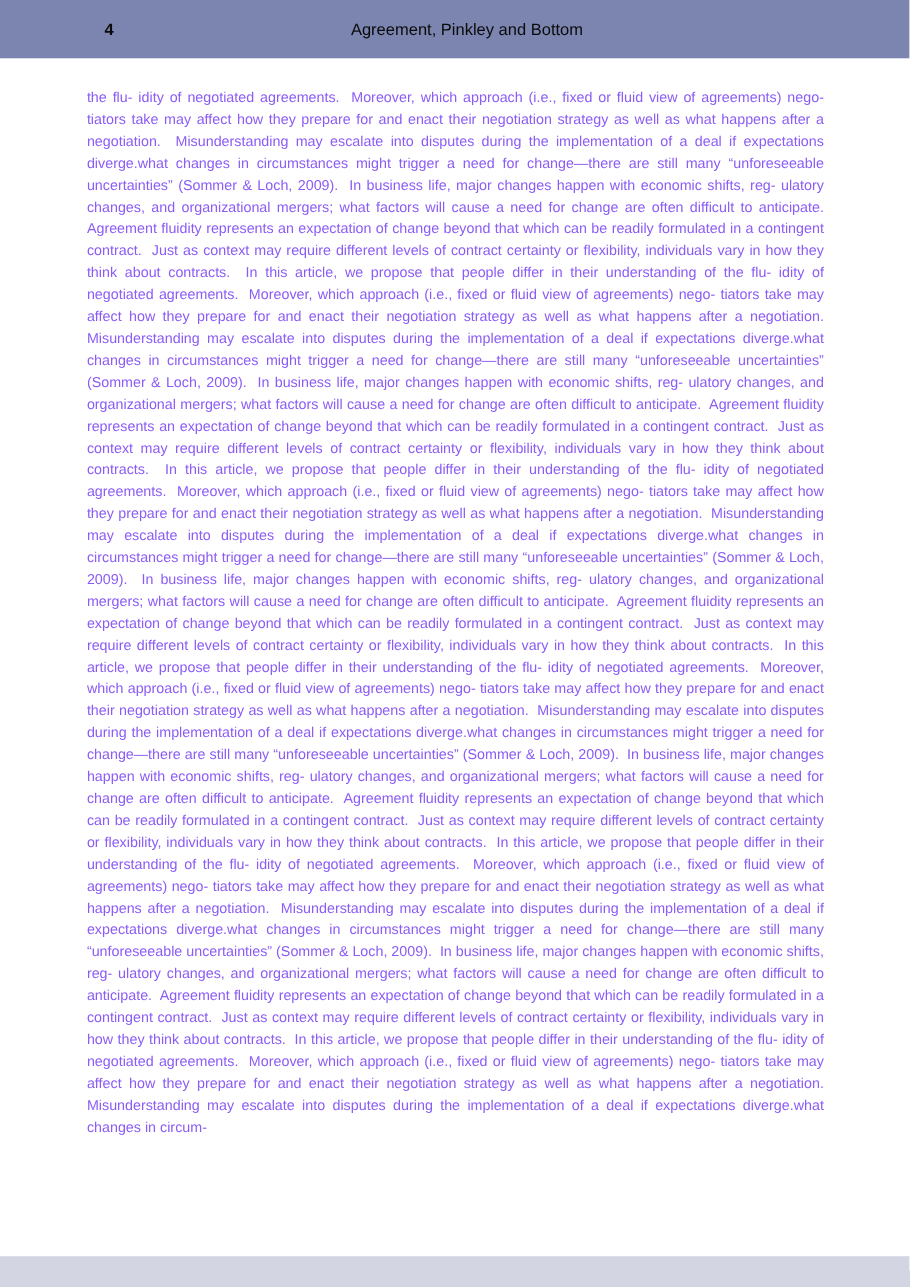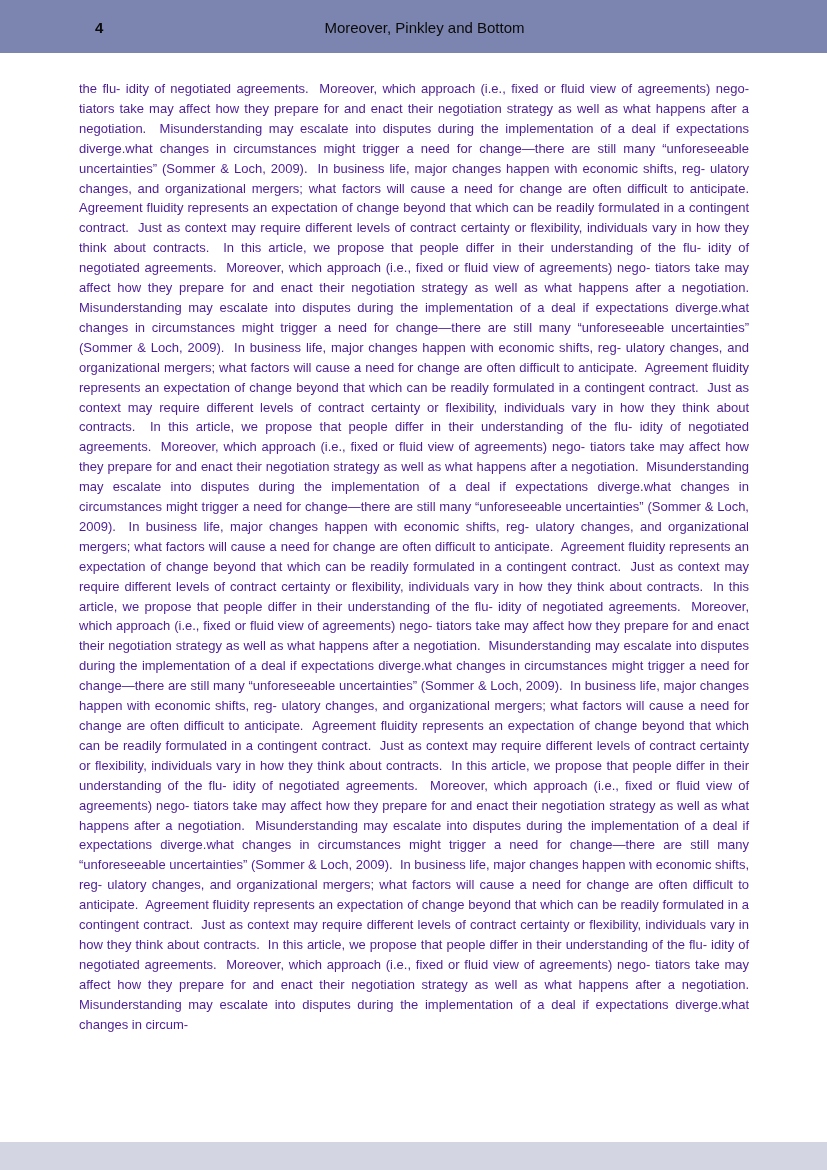--- a/index.html
+++ b/index.html
@@ -44,39 +44,39 @@
     white-space: nowrap;
   }
   .body-text {
     position: absolute;
     left: 79px;
     top: 79px;
     width: 670px;
     font-size: 13px;
     line-height: 19.9px;
     text-align: justify;
-    color: #4c1d95;
+    color: #8b5cf6;
     white-space: pre-wrap;
   }
   .footer-strip {
     position: absolute;
     left: 0;
     bottom: 0;
     width: 827px;
     height: 28px;
     background: #d3d6e2;
   }
 </style>
 </head>
 <body>
 
 <div class="page">
 
   <div class="page-header">
     <span class="page-number">4</span>
-    <span class="running-head">Moreover, Pinkley and Bottom</span>
+    <span class="running-head">Agreement, Pinkley and Bottom</span>
   </div>
 
   <div class="body-text">the flu- idity of negotiated agreements.  Moreover, which approach (i.e., fixed or fluid view of agreements) nego- tiators take may affect how they prepare for and enact their negotiation strategy as well as what happens after a negotiation.  Misunderstanding may escalate into disputes during the implementation of a deal if expectations diverge.what changes in circumstances might trigger a need for change—there are still many “unforeseeable uncertainties” (Sommer &amp; Loch, 2009).  In business life, major changes happen with economic shifts, reg- ulatory changes, and organizational mergers; what factors will cause a need for change are often difficult to anticipate.  Agreement fluidity represents an expectation of change beyond that which can be readily formulated in a contingent contract.  Just as context may require different levels of contract certainty or flexibility, individuals vary in how they think about contracts.  In this article, we propose that people differ in their understanding of the flu- idity of negotiated agreements.  Moreover, which approach (i.e., fixed or fluid view of agreements) nego- tiators take may affect how they prepare for and enact their negotiation strategy as well as what happens after a negotiation.  Misunderstanding may escalate into disputes during the implementation of a deal if expectations diverge.what changes in circumstances might trigger a need for change—there are still many “unforeseeable uncertainties” (Sommer &amp; Loch, 2009).  In business life, major changes happen with economic shifts, reg- ulatory changes, and organizational mergers; what factors will cause a need for change are often difficult to anticipate.  Agreement fluidity represents an expectation of change beyond that which can be readily formulated in a contingent contract.  Just as context may require different levels of contract certainty or flexibility, individuals vary in how they think about contracts.  In this article, we propose that people differ in their understanding of the flu- idity of negotiated agreements.  Moreover, which approach (i.e., fixed or fluid view of agreements) nego- tiators take may affect how they prepare for and enact their negotiation strategy as well as what happens after a negotiation.  Misunderstanding may escalate into disputes during the implementation of a deal if expectations diverge.what changes in circumstances might trigger a need for change—there are still many “unforeseeable uncertainties” (Sommer &amp; Loch, 2009).  In business life, major changes happen with economic shifts, reg- ulatory changes, and organizational mergers; what factors will cause a need for change are often difficult to anticipate.  Agreement fluidity represents an expectation of change beyond that which can be readily formulated in a contingent contract.  Just as context may require different levels of contract certainty or flexibility, individuals vary in how they think about contracts.  In this article, we propose that people differ in their understanding of the flu- idity of negotiated agreements.  Moreover, which approach (i.e., fixed or fluid view of agreements) nego- tiators take may affect how they prepare for and enact their negotiation strategy as well as what happens after a negotiation.  Misunderstanding may escalate into disputes during the implementation of a deal if expectations diverge.what changes in circumstances might trigger a need for change—there are still many “unforeseeable uncertainties” (Sommer &amp; Loch, 2009).  In business life, major changes happen with economic shifts, reg- ulatory changes, and organizational mergers; what factors will cause a need for change are often difficult to anticipate.  Agreement fluidity represents an expectation of change beyond that which can be readily formulated in a contingent contract.  Just as context may require different levels of contract certainty or flexibility, individuals vary in how they think about contracts.  In this article, we propose that people differ in their understanding of the flu- idity of negotiated agreements.  Moreover, which approach (i.e., fixed or fluid view of agreements) nego- tiators take may affect how they prepare for and enact their negotiation strategy as well as what happens after a negotiation.  Misunderstanding may escalate into disputes during the implementation of a deal if expectations diverge.what changes in circumstances might trigger a need for change—there are still many “unforeseeable uncertainties” (Sommer &amp; Loch, 2009).  In business life, major changes happen with economic shifts, reg- ulatory changes, and organizational mergers; what factors will cause a need for change are often difficult to anticipate.  Agreement fluidity represents an expectation of change beyond that which can be readily formulated in a contingent contract.  Just as context may require different levels of contract certainty or flexibility, individuals vary in how they think about contracts.  In this article, we propose that people differ in their understanding of the flu- idity of negotiated agreements.  Moreover, which approach (i.e., fixed or fluid view of agreements) nego- tiators take may affect how they prepare for and enact their negotiation strategy as well as what happens after a negotiation.  Misunderstanding may escalate into disputes during the implementation of a deal if expectations diverge.what changes in circum-</div>
 
   <div class="footer-strip"></div>
 
 </div>
 
 </body></html>

